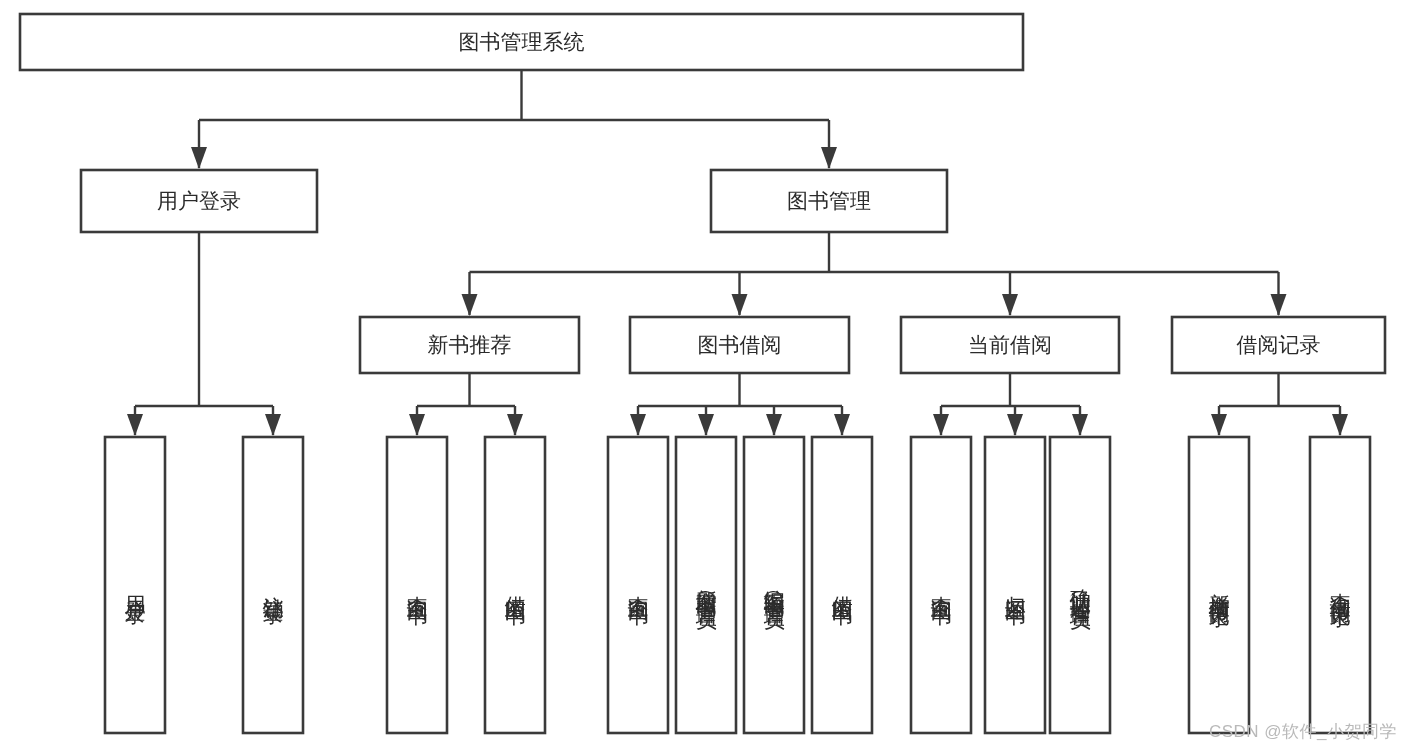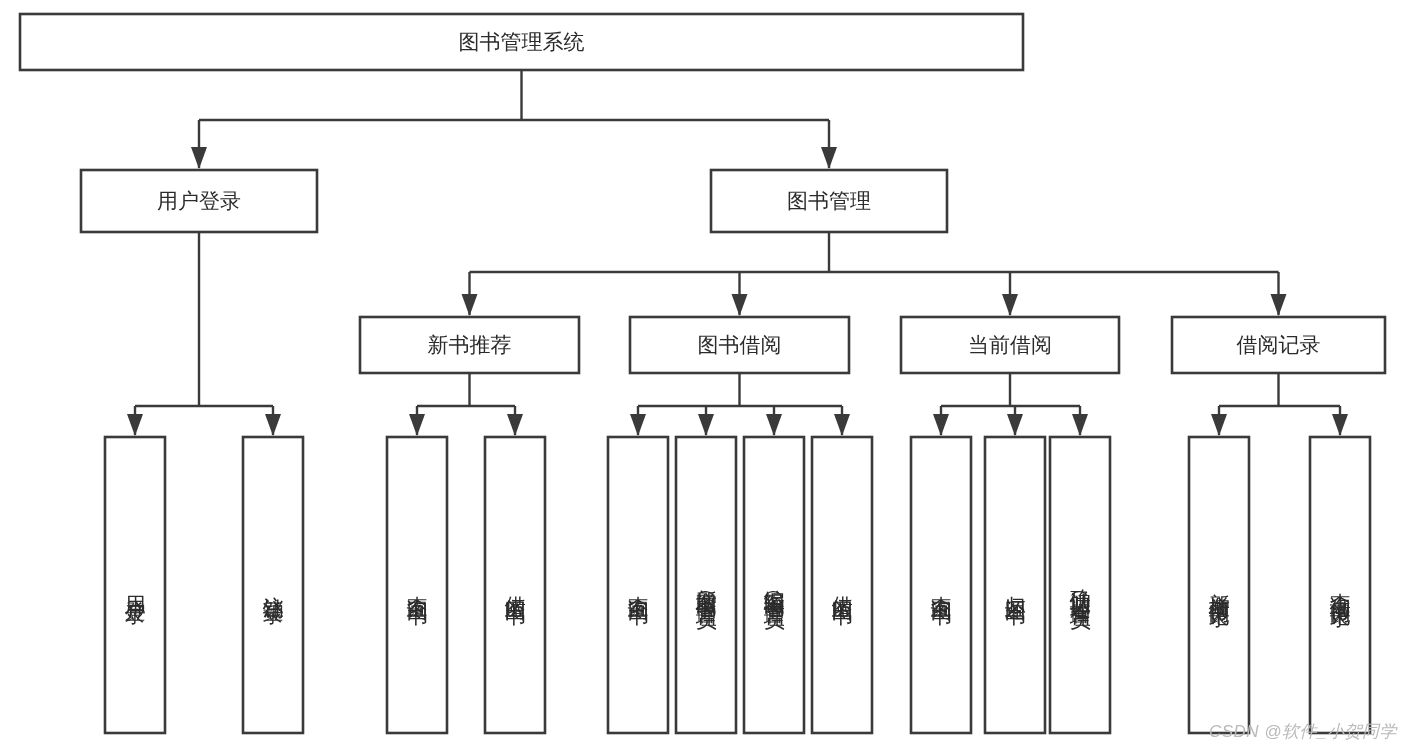--- a/index.html
+++ b/index.html
@@ -50,21 +50,20 @@
   .watermark {
     position: absolute;
     right: 8px;
     bottom: 4px;
     font-family: "Liberation Sans", "DejaVu Sans", sans-serif;
     font-size: 17px;
     color: #b9b9b9;
     white-space: nowrap;
     letter-spacing: 0.5px;
     pointer-events: none;
-    font-style: italic;
   }
   .vlabel {
     position: absolute;
     writing-mode: vertical-rl;
     text-orientation: upright;
     font-family: "Liberation Sans", "DejaVu Sans", sans-serif;
     font-size: 21px;
     color: #2b2b2b;
     line-height: 1.08;
     letter-spacing: 3px;

